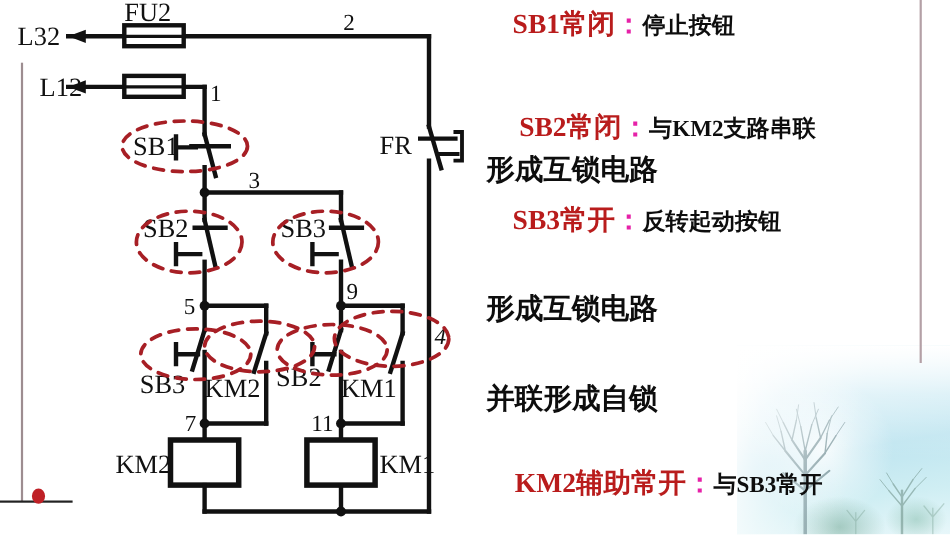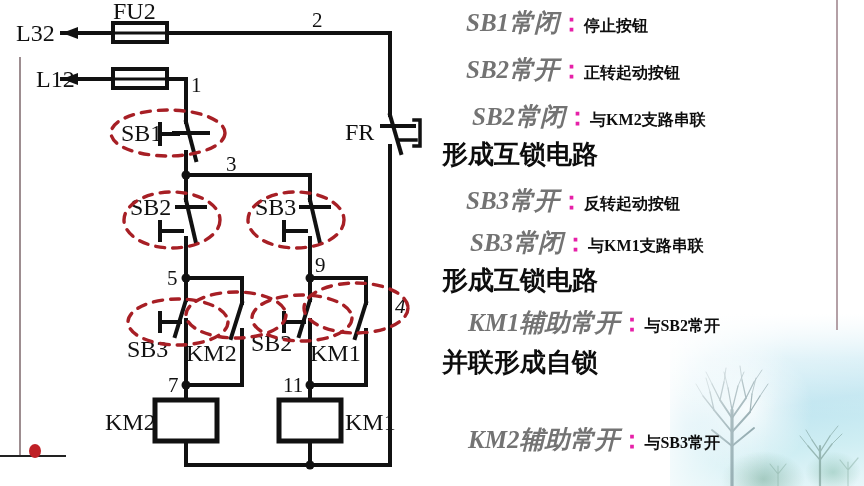--- a/index.html
+++ b/index.html
@@ -40,22 +40,22 @@
 
   
   #circuit{position:absolute;left:0;top:0;}
 
   
   #notes{
     position:absolute;left:444px;top:0;width:420px;height:486px;
     font-family:"Liberation Serif", serif;
   }
   .note{position:absolute;white-space:nowrap;line-height:1;}
-  .key{color:#737373;font-weight:bold;font-size:25px;letter-spacing:0px;font-style:italic;}
-  .val{color:#0d0d0d;font-weight:bold;font-size:16px;}
+  .key{color:#b91c1c;font-weight:bold;font-size:25px;letter-spacing:0px;}
+  .val{color:#0d0d0d;font-weight:bold;font-size:21px;}
   .cont{color:#0d0d0d;font-weight:bold;font-size:26px;}
   .sep{color:#e621a8;font-weight:bold;font-size:25px;}
 
   #divider{position:absolute;left:836px;top:0px;width:2px;height:330px;background:#b4a0a6;}
 </style>
 </head>
 <body>
 
 <div id="root">
 
@@ -207,45 +207,36 @@
       <ellipse cx="356" cy="308" rx="52" ry="25"></ellipse>
     </g>
   </svg>
 
   <div id="notes">
 
     <div class="note" style="left:22px; top:10px;">
       <span class="key">SB1常闭</span><span class="sep">：</span><span class="val">停止按钮</span>
     </div>
 
-    <div class="note" style="left:22px; top:57px;">
-      <span class="key">SB2常开</span><span class="sep">：</span><span class="val">正转起动按钮</span>
-    </div>
 
     <div class="note" style="left:28px; top:104px;">
       <span class="key">SB2常闭</span><span class="sep">：</span><span class="val">与KM2支路串联</span>
     </div>
     <div class="note" style="left:-2px; top:142px;">
       <span class="cont">形成互锁电路</span>
     </div>
 
     <div class="note" style="left:22px; top:188px;">
       <span class="key">SB3常开</span><span class="sep">：</span><span class="val">反转起动按钮</span>
     </div>
 
-    <div class="note" style="left:26px; top:230px;">
-      <span class="key">SB3常闭</span><span class="sep">：</span><span class="val">与KM1支路串联</span>
-    </div>
     <div class="note" style="left:-2px; top:268px;">
       <span class="cont">形成互锁电路</span>
     </div>
 
-    <div class="note" style="left:24px; top:310px;">
-      <span class="key">KM1辅助常开</span><span class="sep">：</span><span class="val">与SB2常开</span>
-    </div>
     <div class="note" style="left:-2px; top:350px;">
       <span class="cont">并联形成自锁</span>
     </div>
 
     <div class="note" style="left:24px; top:390px;margin-top:37px;">
       <span class="key">KM2辅助常开</span><span class="sep">：</span><span class="val">与SB3常开</span>
     </div>
 
   </div>
 </div>

